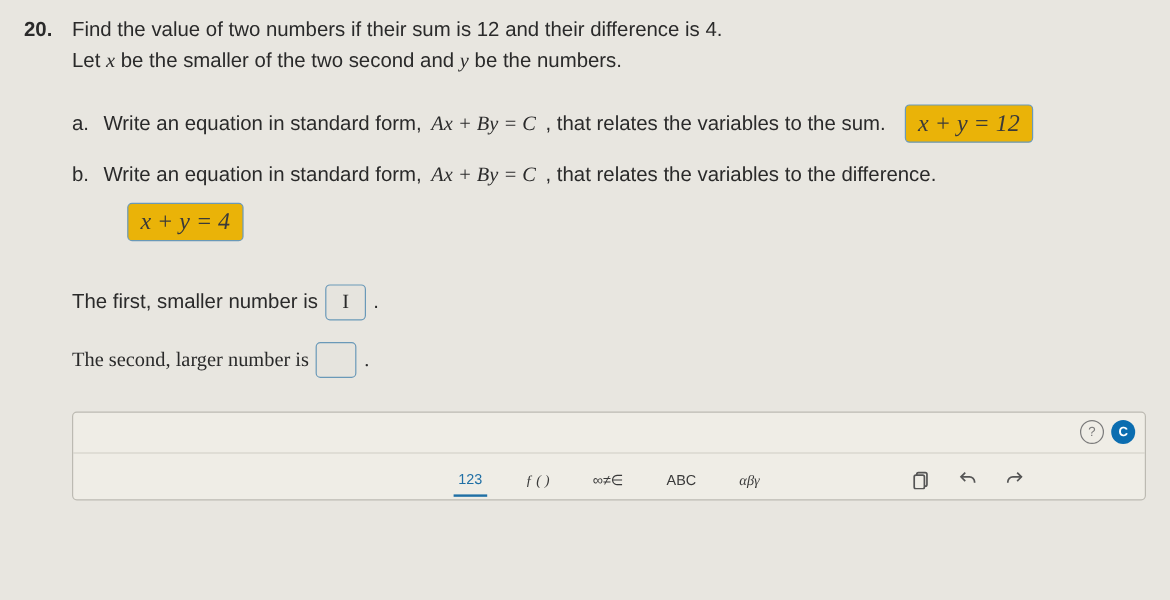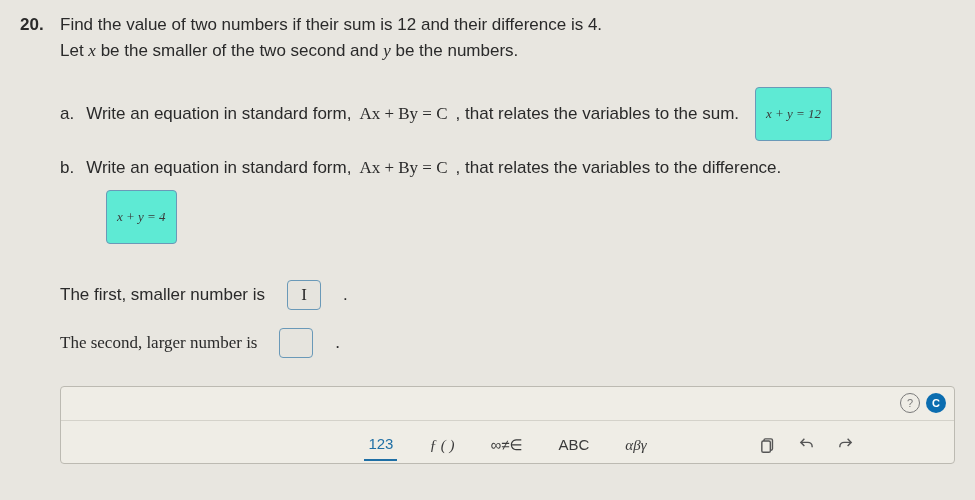--- a/index.html
+++ b/index.html
@@ -11,35 +11,35 @@
     color: #2a2a2a;
     position: relative;
     padding: 12px 20px 0 20px;
     font-size: 17px;
     line-height: 1.5;
   }
   .qrow { display: flex; }
   .qnum { width: 40px; font-weight: bold; }
   .qbody { flex: 1; }
   .mi { font-style: italic; font-family: 'Times New Roman', serif; }
-  .eqn { font-family: 'Times New Roman', serif; }
+  .eqn { font-family: 'Times New Roman', serif; font-style: italic; }
   .part { margin-top: 24px; display: flex; align-items: center; gap: 8px; }
   .ansbox {
     border: 1.5px solid #6a99b8;
     border-radius: 4px;
-    padding: 16px 10px;
+    padding: 0 10px;
     font-family: 'Times New Roman', serif;
     font-style: italic;
     white-space: nowrap;
-    background: #5eead4;
+    background: #eab308;
     color: #3a3a3a;
-    font-size: 13px;
+    font-size: 20px;
   }
   .ansbox-b { margin-top: 10px; margin-left: 46px; display: inline-block; }
-  .fillrow { margin-top: 26px; display: flex; align-items: center; gap: 22px; }
+  .fillrow { margin-top: 26px; display: flex; align-items: center; gap: 6px; }
   .smallbox {
     display: inline-flex;
     align-items: center;
     justify-content: center;
     border: 1.5px solid #6a99b8;
     border-radius: 4px;
     width: 34px;
     height: 30px;
     font-family: 'Times New Roman', serif;
     background: #e6e4de;
@@ -65,21 +65,21 @@
     font-size: 11px;
   }
   .pill-q { border: 1px solid #7a7a7a; color: #7a7a7a; }
   .pill-c { background: #0b6db0; color: #fff; font-weight: bold; }
   .editor-tabs {
     display: flex;
     align-items: center;
     justify-content: center;
     gap: 28px;
     padding: 8px 0 2px 0;
-    font-size: 15px;
+    font-size: 12px;
     color: #3a3a3a;
     position: relative;
   }
   .tab { padding: 4px 4px; cursor: default; }
   .tab.active { color: #1f6fa5; border-bottom: 2px solid #1f6fa5; }
   .tab-icons { position: absolute; right: 100px; display: flex; gap: 22px; color: #555; font-size: 17px; }
   .tab-sym { font-family: 'Times New Roman', serif; font-style: italic; }
   svg { display: block; }
 </style>
 </head>

